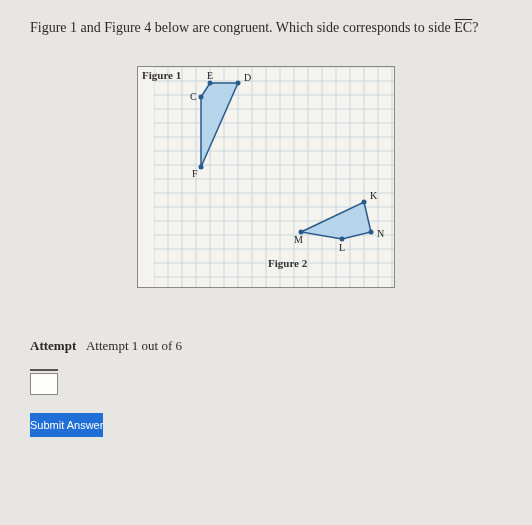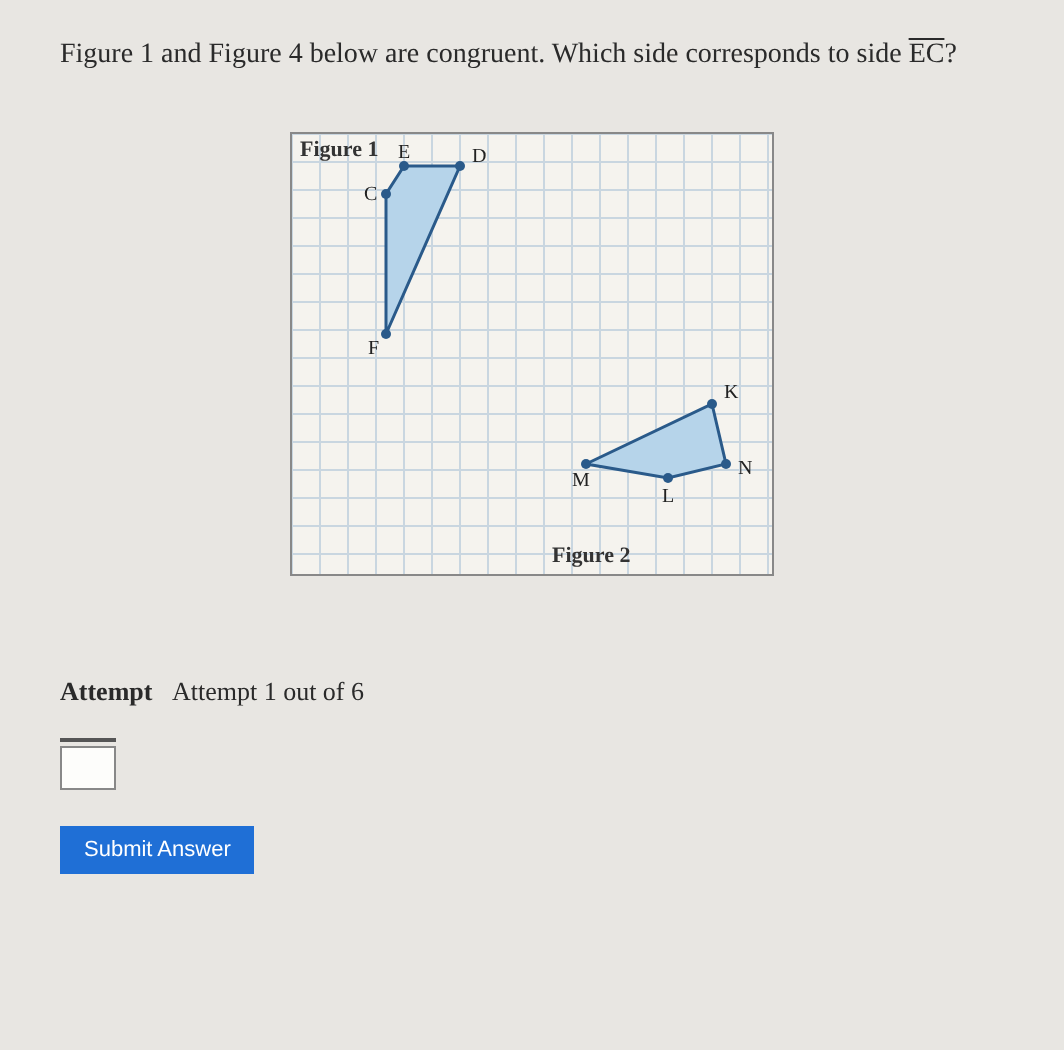--- a/index.html
+++ b/index.html
@@ -21,20 +21,21 @@
   }
   .figure-area {
     display: flex;
     justify-content: center;
     margin-bottom: 40px;
   }
   .grid-box {
     position: relative;
     border: 1px solid #888;
     background: #f5f3ee;
+    padding-left: 16px;
   }
   .grid-box svg {
     display: block;
   }
   .fig-label {
     position: absolute;
     font-size: 11px;
     font-weight: bold;
     color: #333;
   }
@@ -64,21 +65,21 @@
     border: 1px solid #888;
     background: #fdfdfb;
     font-size: 12px;
     text-align: center;
     box-sizing: border-box;
   }
   .submit-btn {
     background: #1f6fd6;
     color: #fff;
     border: none;
-    padding: 6px 12px;
+    padding: 6px 0;
     font-size: 11px;
     cursor: pointer;
   }
 </style>
 </head>
 <body>
 
 
 
 <div class="question">
@@ -141,21 +142,21 @@
       <polygon points="210,135 217,165 188,172 147,165" fill="#b6d4ea" stroke="#2a5a8a" stroke-width="1.5"></polygon>
       <circle cx="210" cy="135" r="2.5" fill="#2a5a8a"></circle>
       <circle cx="217" cy="165" r="2.5" fill="#2a5a8a"></circle>
       <circle cx="188" cy="172" r="2.5" fill="#2a5a8a"></circle>
       <circle cx="147" cy="165" r="2.5" fill="#2a5a8a"></circle>
       <text x="216" y="132" font-size="10" fill="#222">K</text>
       <text x="223" y="170" font-size="10" fill="#222">N</text>
       <text x="188" y="184" font-size="10" text-anchor="middle" fill="#222">L</text>
       <text x="140" y="176" font-size="10" fill="#222">M</text>
     </svg>
-    <span class="fig-label" style="left:130px; bottom:3px;">Figure 2</span>
+    <span class="fig-label" style="left:130px; bottom:18px;">Figure 2</span>
   </div>
 </div>
 
 <div class="answer-row">
   <b>Attempt</b>
   &nbsp;&nbsp;<span>Attempt 1 out of 6</span>
 </div>
 
 <div class="answer-input-wrap">
   <div>

